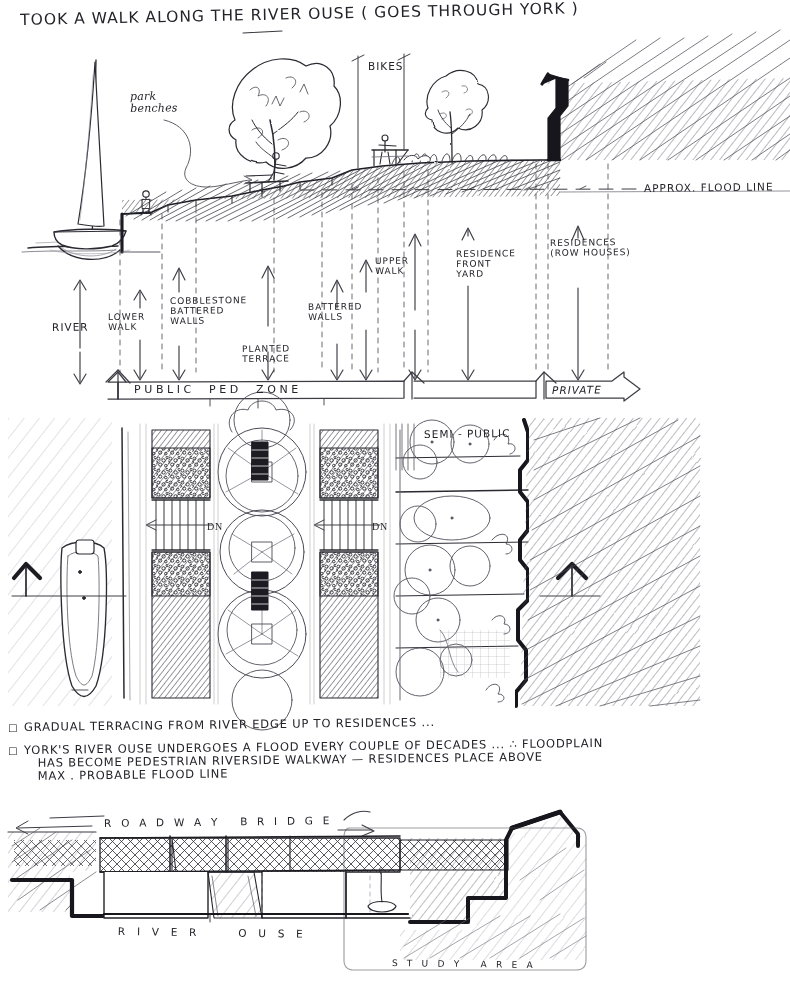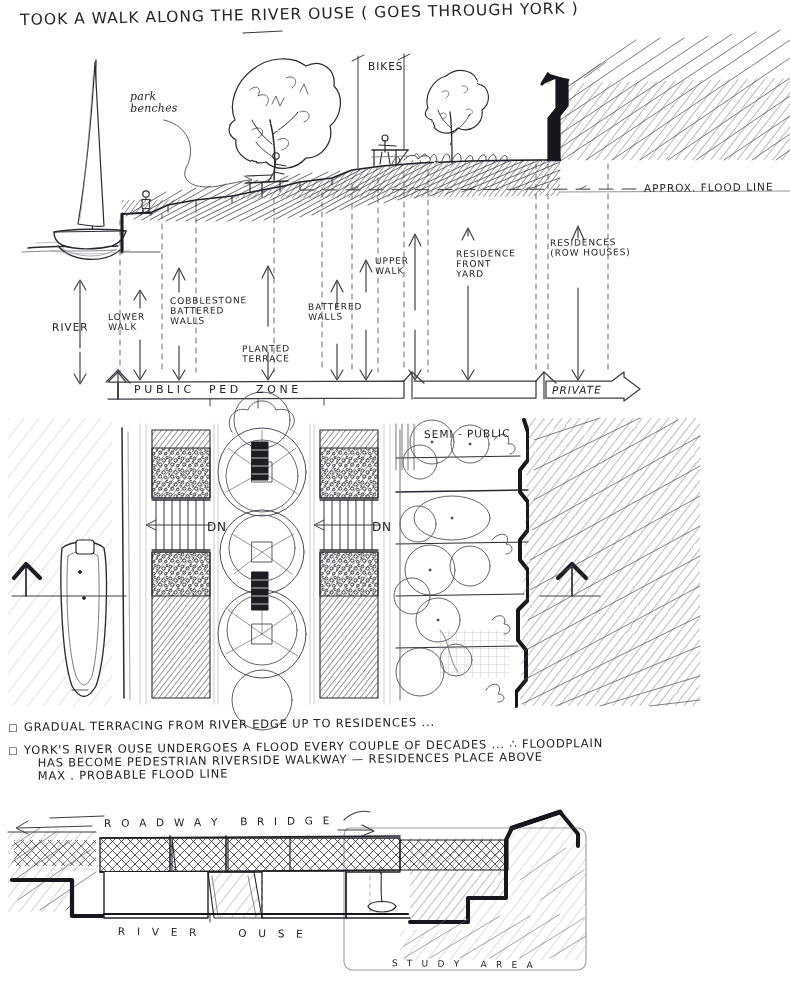--- a/index.html
+++ b/index.html
@@ -18,21 +18,21 @@
     color:#23232a;
     letter-spacing:0.6px;
     white-space:pre;
     line-height:1.12;
     transform-origin:left top;
   }
   .hand.caps{text-transform:uppercase;}
   .title{font-size:15.5px;letter-spacing:1.0px;font-weight:500;}
   .lbl{font-size:10.5px;letter-spacing:1.0px;}
   .lbl-sm{font-size:9px;letter-spacing:0.9px;}
-  .lbl-xs{font-size:12px;letter-spacing:0.7px;}
+  .lbl-xs{font-size:10px;letter-spacing:0.7px;font-family:Liberation Serif, serif;}
   .note{font-size:11.5px;letter-spacing:0.8px;}
   .cursive{font-family:"DejaVu Serif", serif;font-style:italic;font-size:11px;letter-spacing:0.2px;}
   .spaced{letter-spacing:4.2px;}
   .spaced2{letter-spacing:3.2px;}
   .zone{font-size:11px;letter-spacing:3.6px;}
   .skew{transform:rotate(-1.2deg);}
   .skew2{transform:rotate(-0.7deg);}
   .skew3{transform:rotate(0.8deg);}
 </style>
 </head>

